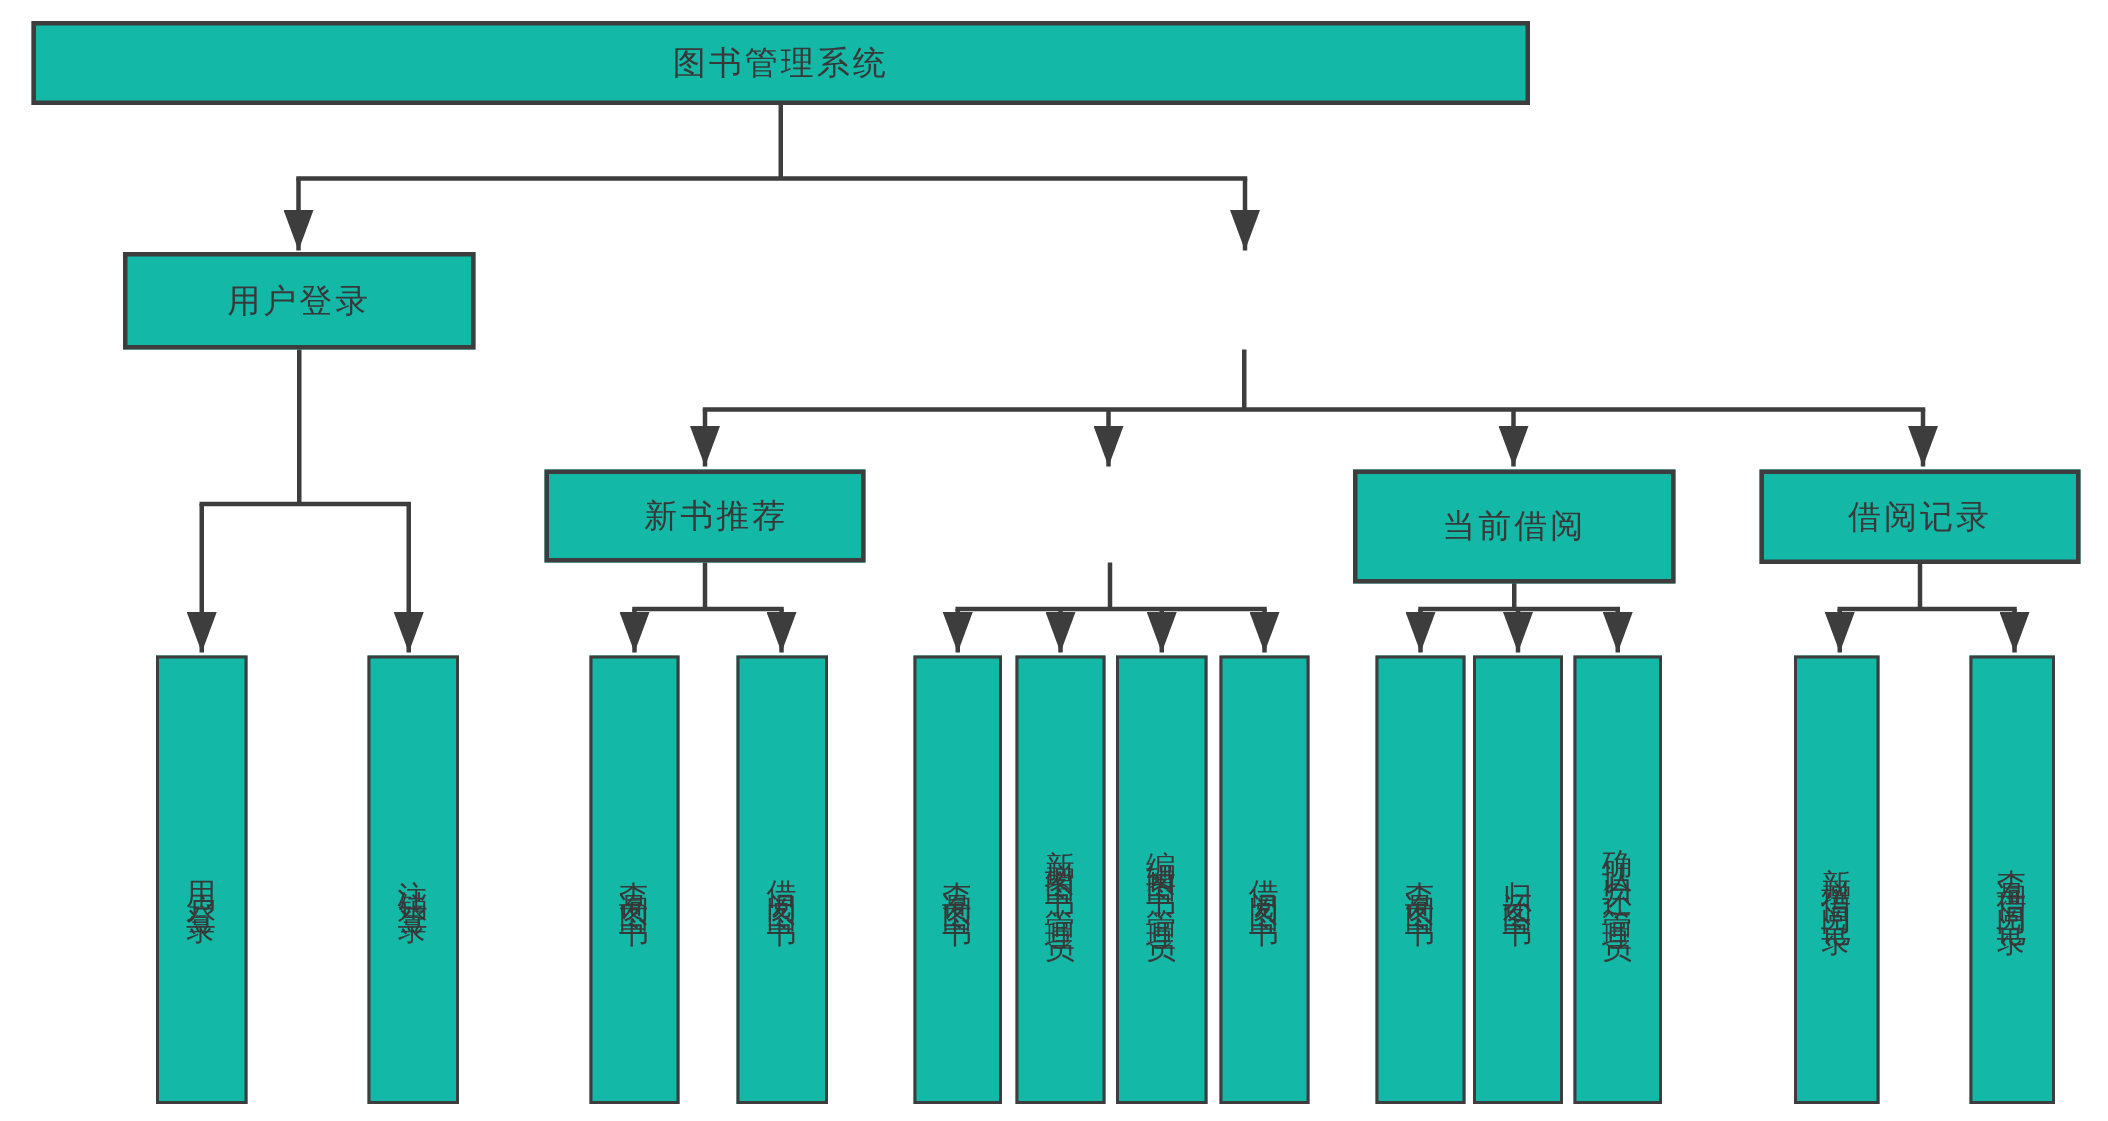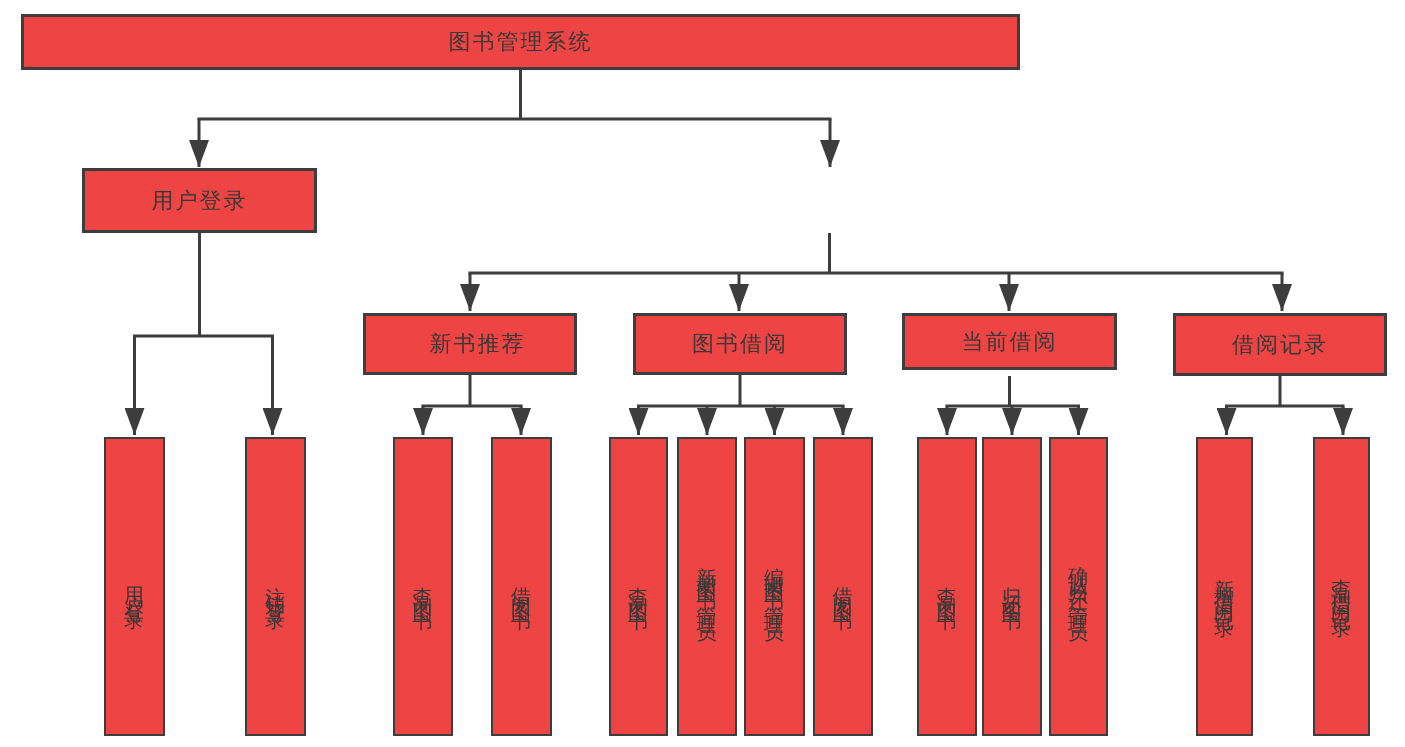--- a/index.html
+++ b/index.html
@@ -19,21 +19,21 @@
   }
   .connectors {
     position: absolute;
     left: 0; top: 0;
     color: var(--line);
     pointer-events: none;
   }
   .box {
     position: absolute;
     box-sizing: border-box;
-    background: #ef4444;
+    background: #14b8a6;
     border: 3px solid var(--line);
     color: var(--text);
     display: flex;
     align-items: center;
     justify-content: center;
     text-align: center;
     white-space: nowrap;
   }
   .h-box {
     font-size: 22px;
@@ -109,22 +109,21 @@
     <path d="M1225 406 L1344.5 406" stroke="currentColor" stroke-width="3" fill="none"></path>
     <path d="M1226.5 406 L1226.5 435" stroke="currentColor" stroke-width="3" fill="none" marker-end="url(#arrow)"></path>
     <path d="M1343 406 L1343 435" stroke="currentColor" stroke-width="3" fill="none" marker-end="url(#arrow)"></path>
   </svg>
 
   <div class="box h-box" style="left:21px; top:14px; width:999px; height:56px;">图书管理系统</div>
 
   <div class="box h-box" style="left:82px; top:168px; width:235px; height:65px;">用户登录</div>
 
   <div class="box h-box" style="left:363px; top:313px; width:214px; height:62px;padding-left:15px;">新书推荐</div>
-  <div class="box h-box" style="left:633px; top:313px; width:214px; height:62px;">图书借阅</div>
-  <div class="box h-box" style="left:902px; top:313px; width:215px; height:57px;">当前借阅</div>
+  <div class="box h-box" style="left:902px; top:313px; width:215px; height:76px;">当前借阅</div>
   <div class="box h-box" style="left:1173px; top:313px; width:214px; height:63px;">借阅记录</div>
 
   <div class="box v-box" style="left:104px; top:437px; width:61px; height:299px;">用户登录</div>
   <div class="box v-box" style="left:245px; top:437px; width:61px; height:299px;">注销登录</div>
 
   <div class="box v-box" style="left:393px; top:437px; width:60px; height:299px;">查询图书</div>
   <div class="box v-box" style="left:491px; top:437px; width:61px; height:299px;">借阅图书</div>
 
   <div class="box v-box" style="left:609px; top:437px; width:59px; height:299px;">查询图书</div>
   <div class="box v-box" style="left:677px; top:437px; width:60px; height:299px;">新增图书（管理员）</div>

